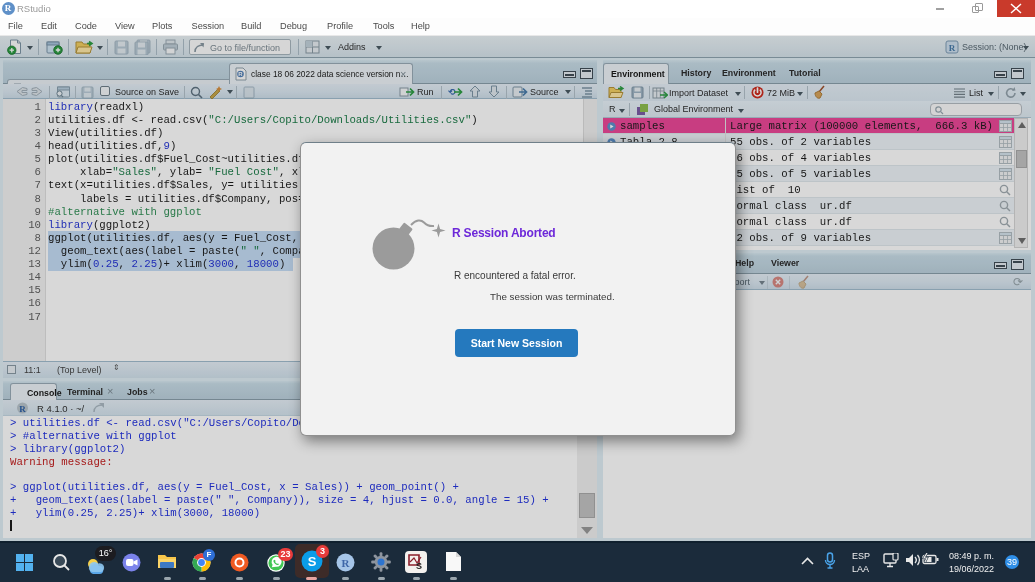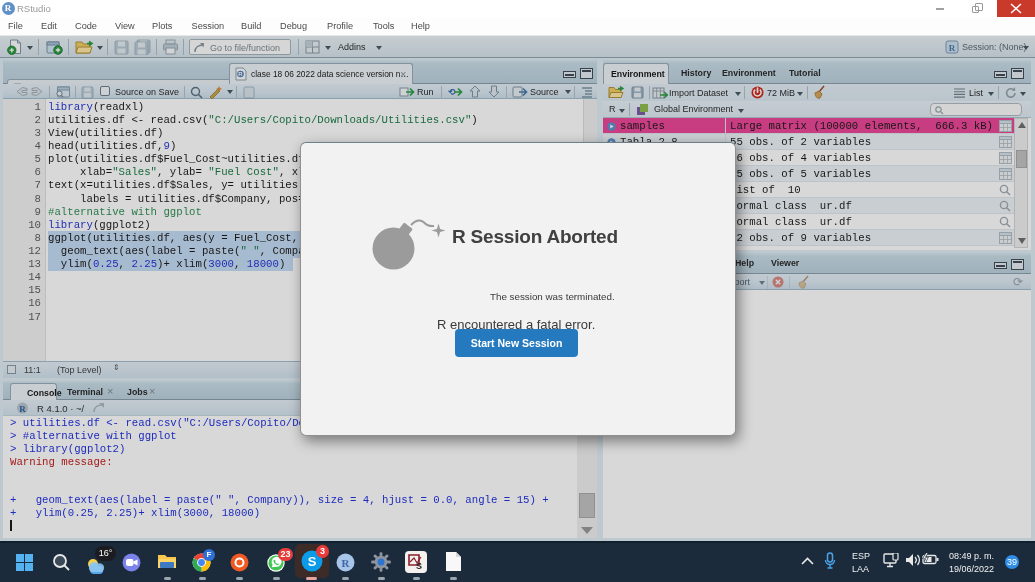--- a/index.html
+++ b/index.html
@@ -21,22 +21,22 @@
 #maintoolbar { position:absolute; left:0; top:36px; width:1035px; height:22px; background:linear-gradient(#ebf3f7,#d7e4ec); border-bottom:1px solid #8fa5b0; }
 
 #paneArea { position:absolute; left:0; top:58px; width:1035px; height:483px; background:#dfeef5; }
 .pane { position:absolute; background:#fff; }
 .tabbar { position:absolute; left:0; top:0; width:100%; height:24px; background:linear-gradient(#d9eaf2 0%,#c9dde8 15%,#bdd2de 100%); border-bottom:1px solid #8ba0ac; }
 .ptoolbar { position:absolute; left:0; width:100%; background:linear-gradient(#e6eff7 0%,#dbe8f2 60%,#cfdfEA 100%); border-bottom:1px solid #a2bdcf; }
 
 #overlay { position:absolute; left:0; top:36px; width:1035px; height:505px; background:rgba(0,0,0,0.153); z-index:50; }
 
 #dialog { position:absolute; left:300px; top:142px; width:436px; height:294px; background:#f2f2f2; border:1px solid #909090; border-top-color:#6f7f89; border-radius:6px; box-shadow:3px 5px 14px rgba(0,0,0,0.45); z-index:60; }
-#dlg-title { position:absolute; left:151px; top:83px; font-size:19px; font-weight:bold; color:#404040; letter-spacing:-0.2px; }
-#dlg-p1 { position:absolute; left:136px; top:127px; font-size:13px; color:#3a3a3a;margin-top:47px; }
+#dlg-title { position:absolute; left:151px; top:83px; font-size:12px; font-weight:bold; color:#6d28d9; letter-spacing:-0.2px; }
+#dlg-p1 { position:absolute; left:153px; top:127px; font-size:10px; color:#3a3a3a; }
 #dlg-p2 { position:absolute; left:153px; top:148px; font-size:9.8px; color:#3a3a3a;margin-left:36px; }
 #dlg-btn { position:absolute; left:154px; top:186px; width:123px; height:28px; background:#2579be; border-radius:4px; color:#fff; font-size:10.5px; font-weight:bold; text-align:center; line-height:28px; }
 
 #taskbar { position:absolute; left:0; top:543px; width:1035px; height:39px; background:#1b2b3b; z-index:70; }
 .tdash { position:absolute; top:34px; width:7px; height:2.5px; border-radius:2px; background:#9aa5ad; }
 #winborder { position:absolute; left:0; top:541px; width:1035px; height:2px; background:#10202e; z-index:70; }
 .mono { font-family:"Liberation Mono", monospace; font-size:10.7px; white-space:pre; }
 .tsep { position:absolute; top:3px; width:1px; height:16px; background:#aebfc9; }
 .tdown { position:absolute; width:0; height:0; border-left:3.5px solid transparent; border-right:3.5px solid transparent; border-top:4px solid #4a5a64; }
 .psep { position:absolute; top:2px; width:1px; height:13px; background:#b4c2cb; }
@@ -300,20 +300,21 @@
     <span class="abs" style="left:34px;top:3px;font-size:9.5px;color:#333">R 4.1.0 · ~/</span>
     <svg class="abs" style="left:90px;top:3px" width="12" height="10" viewBox="0 0 12 10" opacity="0.6">
           <path d="M1 9c0-5 4-7 8-7" fill="none" stroke="#8a99a3" stroke-width="1.5"></path>
           <path d="M6 0h5v5z" fill="#8a99a3"></path>
         </svg>
   </div>
   <div class="codeline cin" style="left:7px;top:36px">&gt; utilities.df &lt;- read.csv(<span>"C:/Users/Copito/Downloads/Utilities.csv"</span>)</div>
   <div class="codeline cin" style="left:7px;top:49px">&gt; #alternative with ggplot</div>
   <div class="codeline cin" style="left:7px;top:62px">&gt; library(ggplot2)</div>
   <div class="codeline cerr" style="left:7px;top:75px">Warning message:</div>
+  <div class="codeline cin" style="left:7px;top:100px">&gt; ggplot(utilities.df, aes(y = Fuel_Cost, x = Sales)) + geom_point() +</div>
   <div class="codeline cin" style="left:7px;top:113px">+   geom_text(aes(label = paste(" ", Company)), size = 4, hjust = 0.0, angle = 15) +</div>
   <div class="codeline cin" style="left:7px;top:126px">+   ylim(0.25, 2.25)+ xlim(3000, 18000)</div>
   <div class="abs" style="left:7px;top:139px;width:1.5px;height:11px;background:#1c1c1c"></div>
 
   <div class="abs" style="left:574px;top:0;width:20px;height:157px;background:#f0f0f0">
     <div class="abs" style="left:2px;top:112px;width:16px;height:25px;background:#c3c3c3;border:1px solid #aaa"></div>
     <div class="abs" style="left:4px;top:146px;width:0;height:0;border-left:6px solid transparent;border-right:6px solid transparent;border-top:7px solid #9a9a9a"></div>
   </div>
 </div>
 

